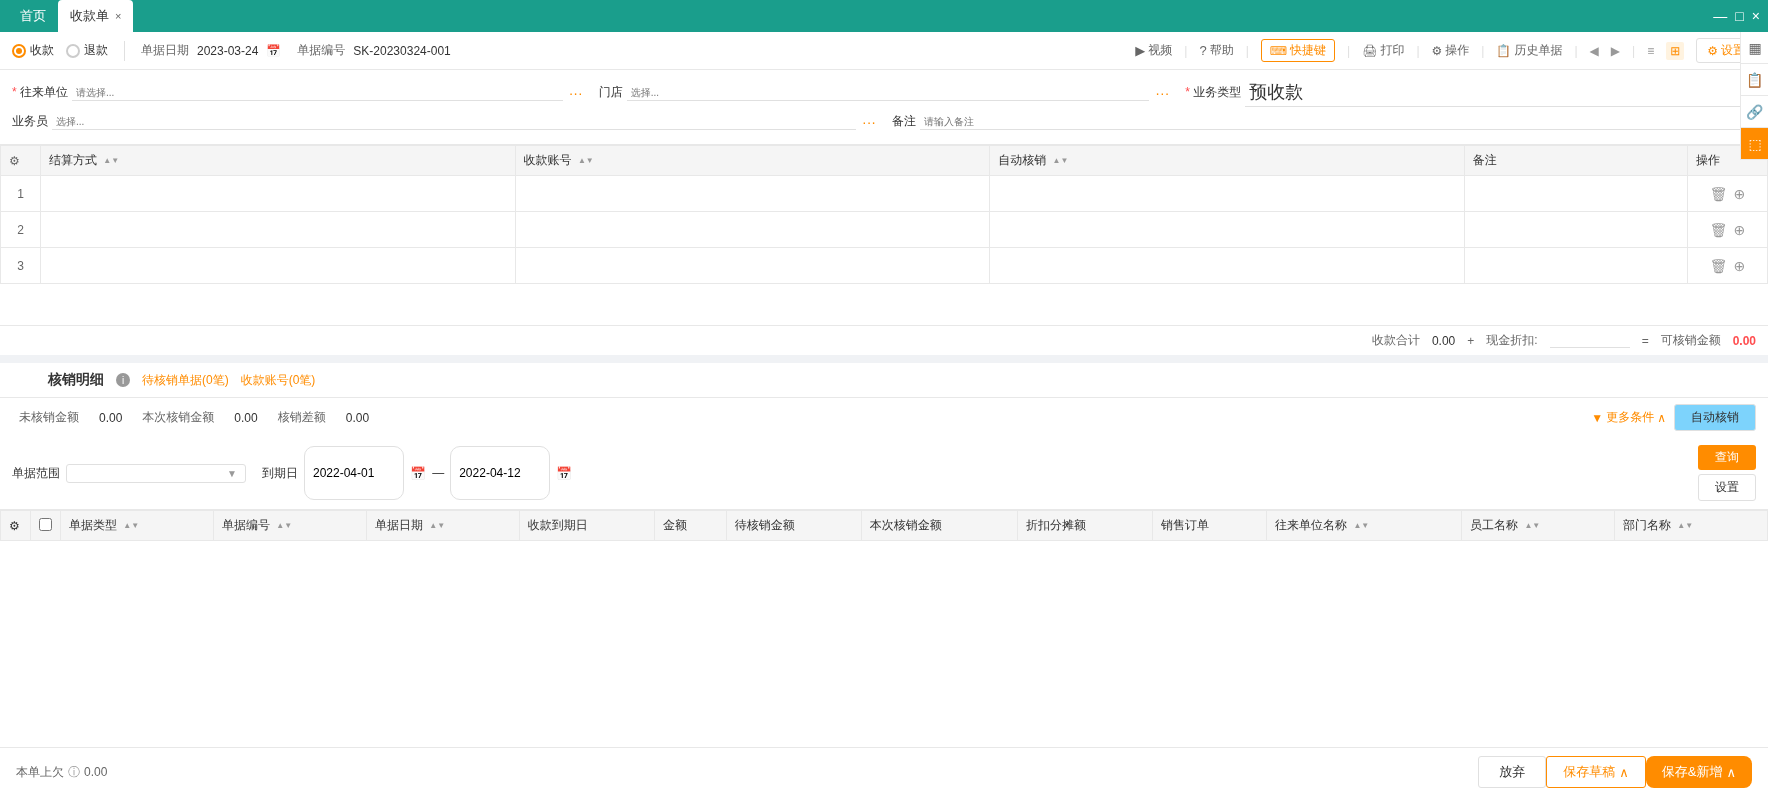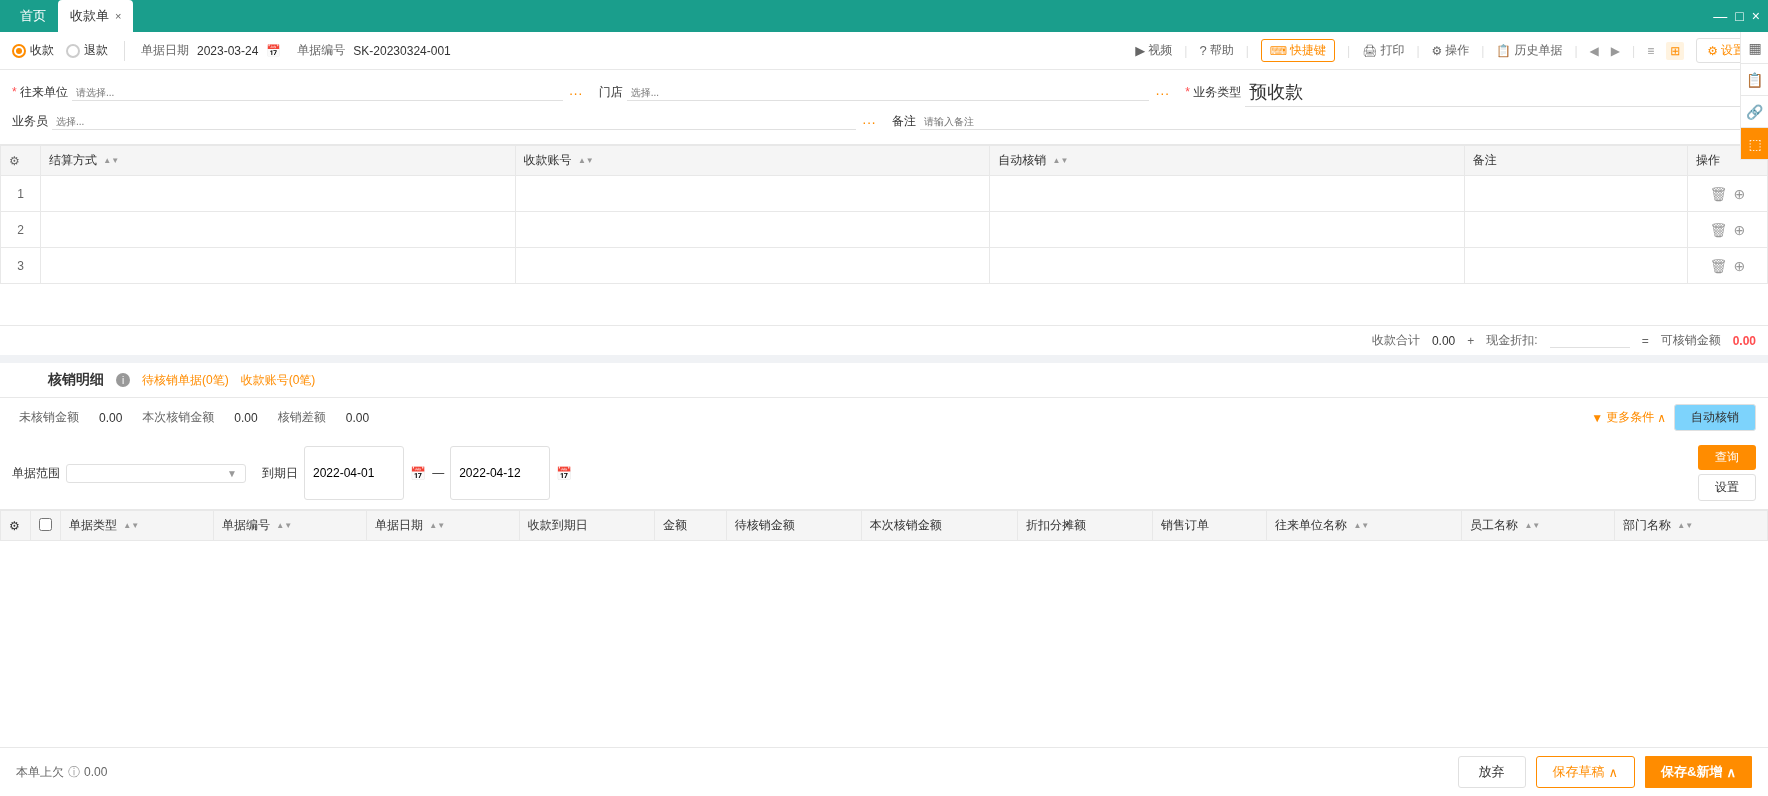--- a/index.html
+++ b/index.html
@@ -312,21 +312,21 @@
       min-width: 180px;
       cursor: pointer;
     }
     .filter-select-label { flex: 1; color: #999; }
     .filter-select-arrow { color: #999; font-size: 10px; }
     .filter-date-group {
       display: flex; align-items: center; gap: 6px;
     }
     .date-input {
       border: 1px solid #e0e0e0;
-      border-radius: 3px;
+      border-radius: 10px;
       padding: 19px 8px;
       font-size: 12px;
       width: 100px;
       outline: none;
     }
     .date-icon { color: #666; cursor: pointer; font-size: 13px; }
     .filter-actions {
       margin-left: auto;
       display: flex;
       flex-direction: column;
@@ -377,21 +377,20 @@
       padding: 8px 16px;
       background: #fff;
       border-top: 1px solid #e8e8e8;
       flex-shrink: 0;
     }
     .footer-info { font-size: 12px; color: #666; display: flex; align-items: center; gap: 4px; }
     .footer-info .info-icon { color: #999; cursor: pointer; }
     .footer-actions {
       margin-left: auto;
       display: flex;
-      gap: 10px;
     }
     .btn-discard {
       background: #fff;
       border: 1px solid #e0e0e0;
       border-radius: 3px;
       padding: 6px 20px;
       cursor: pointer;
       font-size: 13px;
       color: #333;
     }
@@ -401,26 +400,26 @@
       border-radius: 3px;
       padding: 6px 16px;
       cursor: pointer;
       font-size: 13px;
       color: #ff8c00;
       display: flex; align-items: center; gap: 4px;
     }
     .btn-save-new {
       background: #ff8c00;
       border: none;
-      border-radius: 1px;
+      border-radius: 8px;
       padding: 6px 16px;
       cursor: pointer;
       font-size: 13px;
       color: #fff;
-      display: flex; align-items: center; gap: 4px; font-weight: bold;
+      display: flex; align-items: center; gap: 4px;
     }
     .sidebar-icon-btn {
       width: 28px; height: 32px;
       display: flex; align-items: center; justify-content: center;
       cursor: pointer; color: #666; font-size: 14px;
       border-bottom: 1px solid #e8e8e8;
     }
     .sidebar-icon-btn.active {
       background: #ff8c00;
       color: #fff;

